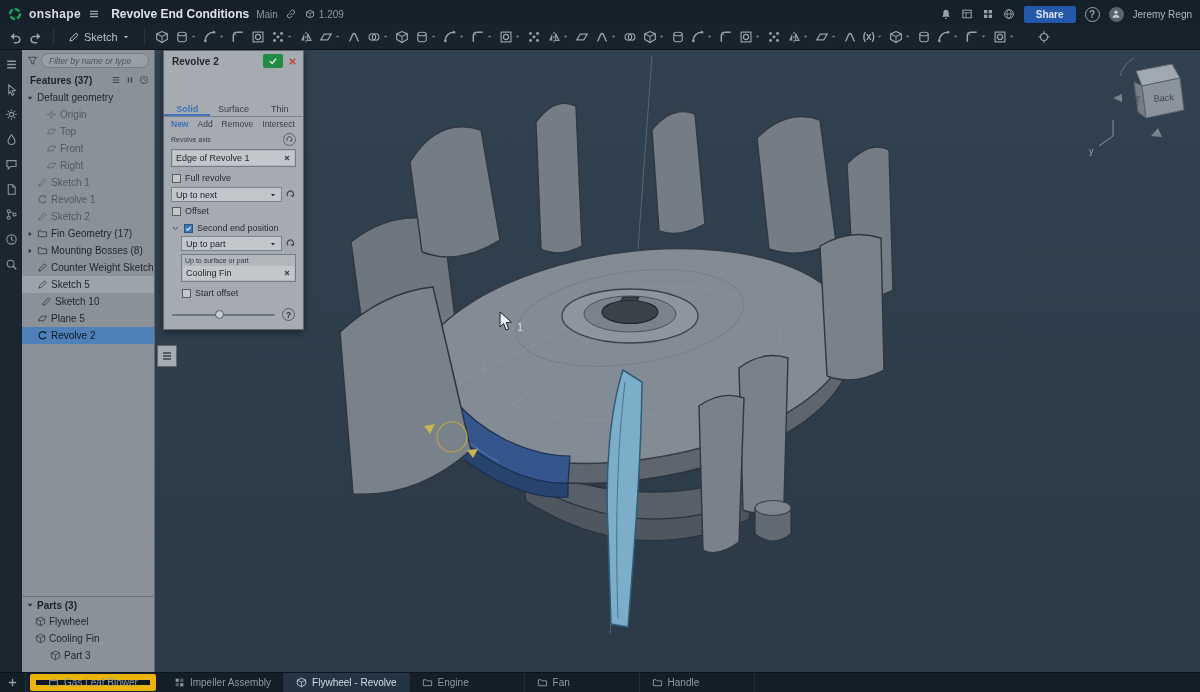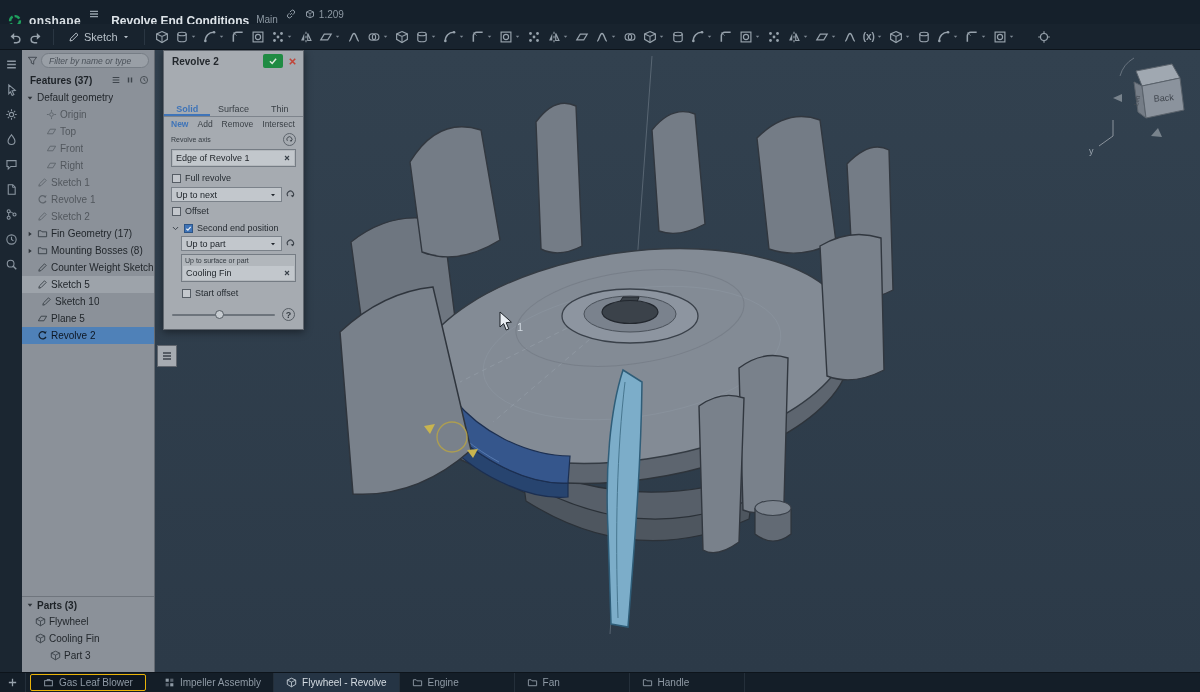--- a/index.html
+++ b/index.html
@@ -3,21 +3,21 @@
 <meta charset="utf-8">
 <style>
   *{margin:0;padding:0;box-sizing:border-box;user-select:none;}
   html,body{width:1200px;height:692px;overflow:hidden;background:#2f3e4d;font-family:"Liberation Sans",sans-serif;}
   #app{position:relative;width:1200px;height:692px;}
   .icn{width:12px;height:12px;display:inline-block;vertical-align:middle;flex:0 0 auto;}
   .caret{width:8px;height:8px;}
   button{background:none;border:none;cursor:pointer;color:inherit;font-family:inherit;}
 
   
-  #topbar{position:absolute;left:0;top:0;width:1200px;height:24px;background:#15202b;display:flex;color:#c2cad1;z-index:40;padding:14px 8px;gap:7px;}
+  #topbar{position:absolute;left:0;top:0;width:1200px;height:24px;background:#15202b;display:flex;align-items:center;color:#c2cad1;z-index:40;padding:14px 8px;gap:7px;}
   #topbar .logo{color:var(--brand);width:14px;height:14px;}
   .logotext{font-size:12px;font-weight:bold;color:#d7dde2;letter-spacing:.4px;}
   .tb-icn{color:#97a2ac;display:flex;align-items:center;}
   .doctitle{font-size:12px;font-weight:bold;color:#dde3e8;margin-left:4px;white-space:nowrap;}
   .branch{font-size:10px;color:#8d98a3;}
   .version{font-size:10px;color:#8d98a3;display:flex;align-items:center;gap:3px;}
   .tb-right{margin-left:auto;display:flex;align-items:center;gap:9px;overflow:hidden;}
   #topbar-icons{display:flex;align-items:center;gap:9px;color:#9aa5af;}
   .share-btn{background:var(--share);color:#dbe4ef;font-size:10px;font-weight:bold;padding:3px 12px;border-radius:2px;}
   .help-btn{width:15px;height:15px;border-radius:50%;border:1.4px solid #9aa5af;color:#9aa5af;font-size:10px;font-weight:bold;display:flex;align-items:center;justify-content:center;}
@@ -117,21 +117,21 @@
   .band-top{fill:var(--preview);}
   .fin-face{fill:var(--fin);}
 
   
   #bottombar{position:absolute;left:0;bottom:0;width:1200px;height:20px;background:#141e28;border-top:1px solid #0d141b;display:flex;align-items:stretch;z-index:40;color:#93a0ab;}
   .bb-plus{width:26px;display:flex;align-items:center;justify-content:center;color:#97a2ac;border-right:1px solid #242f3a;}
   .bb-plus .icn{width:11px;height:11px;}
   #tabs-row{display:flex;align-items:stretch;}
   .btab{display:flex;align-items:center;gap:5px;padding:0 12px;font-size:10px;border-right:1px solid #242f3a;color:#8f9aa5;white-space:nowrap;min-width:115px;}
   .btab .icn{width:11px;height:11px;color:#8f9aa5;}
-  .btab.doc{background:#0f1720;border:1px solid #eab308;margin:1px 6px 1px 4px;border-radius:2px;min-width:110px;}
+  .btab.doc{background:#0f1720;border:6px solid #eab308;margin:1px 6px 1px 4px;border-radius:2px;min-width:110px;}
   .btab.active{background:#253444;color:#d5dce2;}
   .btab.active .icn{color:#c4cdd5;}
   .btlabel{overflow:hidden;text-overflow:ellipsis;}
 </style>
 </head>
 <body>
 
 <div id="app">
 
   <header id="topbar">

